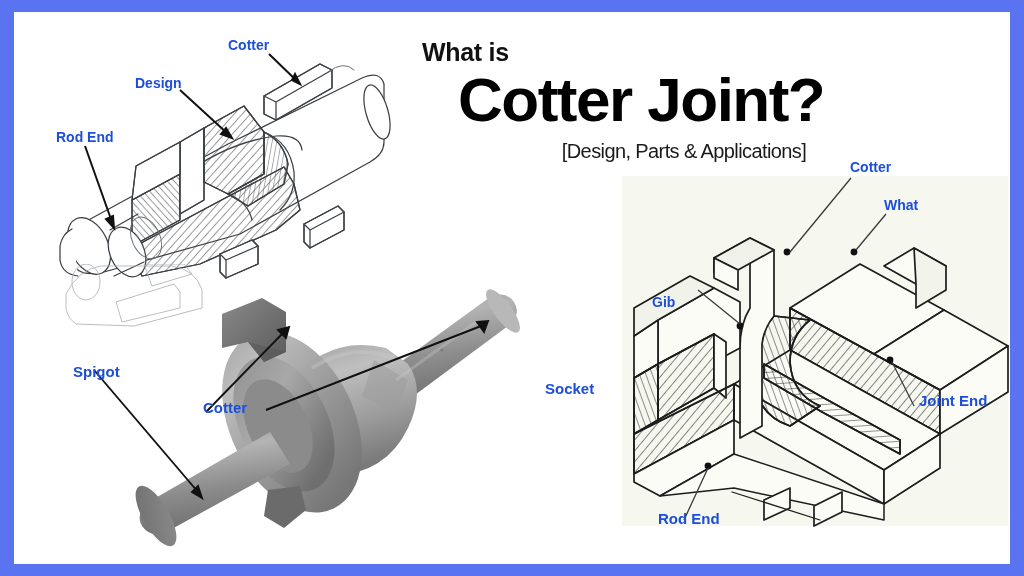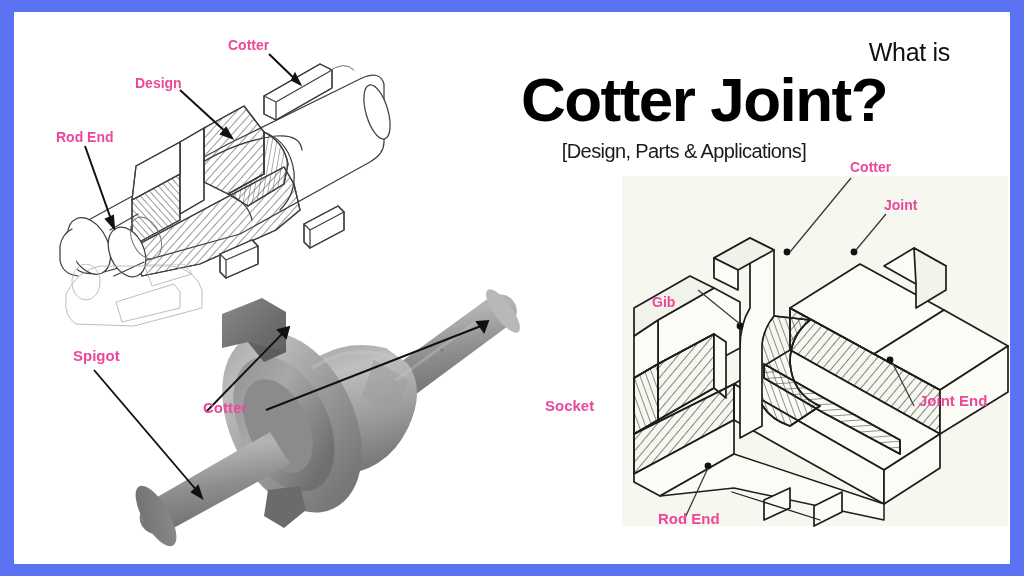--- a/index.html
+++ b/index.html
@@ -33,35 +33,35 @@
   
   .headline-wrap {
     position: absolute;
     left: 396px;
     top: 28px;
     width: 540px;
     text-align: center;
   }
   .kicker {
     font-size: 25px;
-    font-weight: normal;
+    font-weight: bold;
     color: #111111;
     letter-spacing: -0.3px;
-    text-align: right;
+    text-align: left;
     margin-left: 12px;
     line-height: 1;
   }
   .headline {
     font-size: 62px;
     font-weight: bold;
     color: #000000;
     letter-spacing: -1.5px;
     line-height: 1.05;
     margin-top: 2px;
-    text-align: center;
+    text-align: left;
     margin-left: 48px;
   }
   .subline {
     font-size: 20px;
     font-weight: normal;
     color: #1a1a1a;
     letter-spacing: -0.6px;
     margin-top: 8px;
     text-align: center;
     margin-left: 8px;
@@ -75,21 +75,21 @@
 
   #fig-sectional { left: 18px;  top: 12px;  width: 380px; height: 270px; }
   #fig-render    { left: 42px;  top: 252px; width: 580px; height: 290px; }
   #fig-fork      { left: 600px; top: 136px; width: 402px; height: 404px; }
 
   
   .label {
     position: absolute;
     font-family: "Liberation Sans", sans-serif;
     font-weight: bold;
-    color: #ec4899;
+    color: #1d4ed8;
     white-space: nowrap;
     line-height: 1;
   }
   .lbl-md { font-size: 14px; }
   .lbl-lg { font-size: 15px; }
 
   .leader { position: absolute; pointer-events: none; }
 </style>
 </head>
 <body>
@@ -258,23 +258,23 @@
           <line x1="38" y1="106" x2="142" y2="228"></line>
           <polygon points="146,234 136,228 142,222"></polygon>
 
           <line x1="150" y1="148" x2="226" y2="70"></line>
           <polygon points="222,66 233,63 230,74"></polygon>
 
           <line x1="210" y1="146" x2="425" y2="62"></line>
           <polygon points="421,58 432,57 428,68"></polygon>
         </g>
       </svg>
-      <div class="label lbl-lg" style="left:17px;  top:84px;text-align:right;">Spigot</div>
+      <div class="label lbl-lg" style="left:17px;  top:100px;text-align:right;">Spigot</div>
       <div class="label lbl-lg" style="left:147px; top:136px;">Cotter</div>
-      <div class="label lbl-lg" style="left:489px; top:134px;">Socket</div>
+      <div class="label lbl-lg" style="left:489px; top:117px;">Socket</div>
     </div>
 
     <div class="figure" id="fig-fork">
       <svg width="402" height="404" viewBox="0 0 402 404">
         <defs>
           <pattern id="hF1" width="7" height="7" patternTransform="rotate(40)" patternUnits="userSpaceOnUse">
             <line x1="0" y1="0" x2="0" y2="7" stroke="#2e2e2e" stroke-width="1.15"></line>
           </pattern>
           <pattern id="hF2" width="6" height="6" patternTransform="rotate(-20)" patternUnits="userSpaceOnUse">
             <line x1="0" y1="0" x2="0" y2="6" stroke="#2e2e2e" stroke-width="1.05"></line>
@@ -346,20 +346,20 @@
       <svg class="leader" style="left:0; top:0;" width="402" height="404">
         <g stroke="#3a3a3a" stroke-width="1.3" fill="none">
           <line x1="237" y1="30" x2="176" y2="104"></line>
           <line x1="272" y1="66" x2="242" y2="102"></line>
           <line x1="84" y1="142" x2="126" y2="176"></line>
           <line x1="300" y1="258" x2="278" y2="214"></line>
           <line x1="70" y1="372" x2="94" y2="320"></line>
         </g>
       </svg>
       <div class="label lbl-md" style="left:236px; top:12px;">Cotter</div>
-      <div class="label lbl-md" style="left:270px; top:50px;">Joint</div>
+      <div class="label lbl-md" style="left:270px; top:50px;">What</div>
       <div class="label lbl-md" style="left:38px;  top:126px;margin-top:21px;">Gib</div>
       <div class="label lbl-lg" style="left:305px; top:245px;">Joint End</div>
       <div class="label lbl-lg" style="left:44px;  top:363px;">Rod End</div>
     </div>
 
   </div>
 </div>
 
 </body></html>

